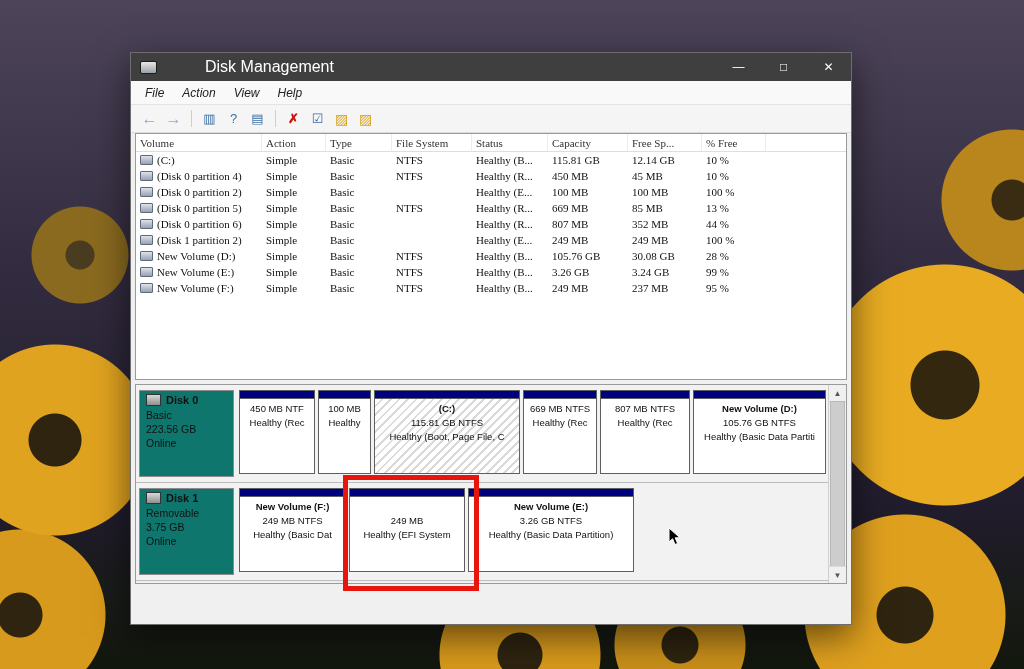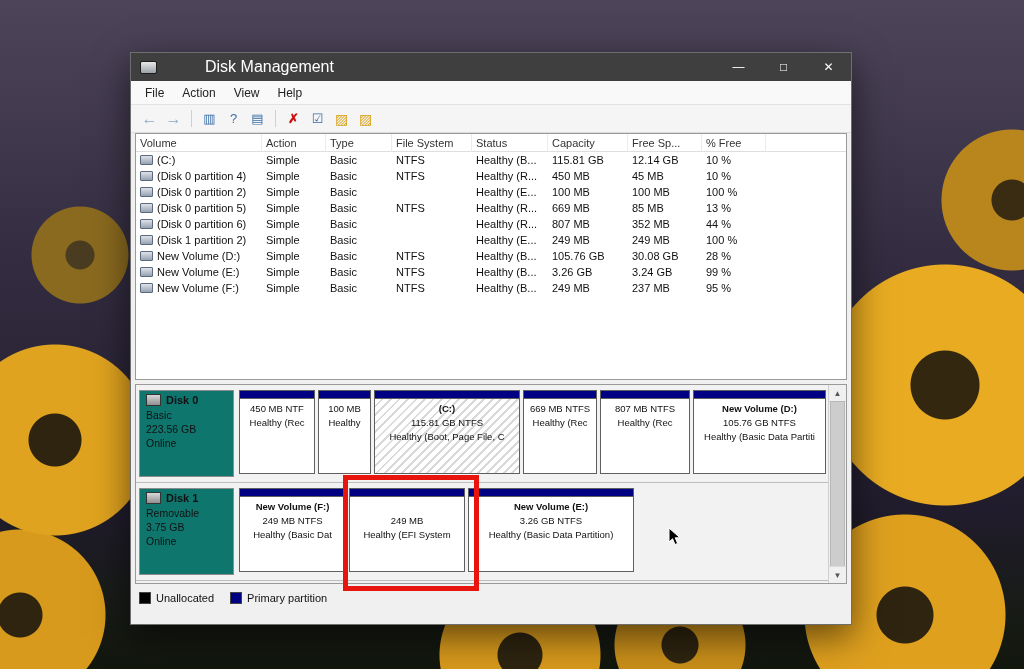--- a/index.html
+++ b/index.html
@@ -27,31 +27,31 @@
     position:absolute;left:130px;top:52px;width:722px;height:573px;
     background:#f0f0f0;border:1px solid #6e6e6e;box-sizing:border-box;
     box-shadow:0 12px 34px rgba(0,0,0,.55);
   }
   .titlebar{position:absolute;left:0;top:0;right:0;height:28px;background:#3f3f3f;display:flex;align-items:center;color:#fff;}
   .title-icon{width:15px;height:11px;margin:0 7px 0 9px;background:linear-gradient(#e8e8e8,#9aa0a8);border:1px solid #1d1d1d;border-radius:2px;}
   .title-text{font-size:16px;margin-left:41px;}
   .tb-controls{margin-left:auto;display:flex;height:100%;}
   .tb-btn{width:45px;height:100%;display:flex;align-items:center;justify-content:center;font-size:12px;color:#fff;}
   .menubar{position:absolute;left:0;top:28px;right:0;height:24px;background:#f9f9f9;border-bottom:1px solid #e3e3e3;display:flex;align-items:center;padding-left:5px;box-sizing:border-box;}
-  .menu-item{padding:10px 9px;font-size:12px;color:#222;}
+  .menu-item{padding:10px 9px;font-size:12px;color:#222;font-style:italic;}
   .toolbar{position:absolute;left:0;top:52px;right:0;height:28px;background:#f5f5f5;border-bottom:1px solid #dcdcdc;display:flex;align-items:center;padding-left:8px;gap:3px;box-sizing:border-box;}
   .ticon{width:21px;height:21px;display:flex;align-items:center;justify-content:center;font-size:13px;}
   .tsep{width:1px;height:17px;background:#cfcfcf;margin:0 4px;}
   .ic-nav{color:#8fa8c8;font-size:16px;}
   .ic-blue{color:#3a6ea5;}
   .ic-red{color:#cc1111;font-weight:bold;}
   .ic-yellow{color:#d8a019;font-size:14px;}
   
   .listview{position:absolute;left:4px;top:80px;width:712px;height:247px;background:#fff;border:1px solid #9a9a9a;box-sizing:border-box;overflow:hidden;}
-  .lv-grid{display:grid;grid-template-columns:126px 64px 66px 80px 76px 80px 74px 64px 1fr;}
+  .lv-grid{display:grid;grid-template-columns:126px 64px 66px 80px 76px 80px 74px 64px 1fr;font-family:Liberation Serif, serif;}
   .hcell{font-size:11px;color:#333;padding:3px 4px 2px;border-right:1px solid #ececec;border-bottom:1px solid #dedede;white-space:nowrap;overflow:hidden;}
   .hcell:last-child{border-right:none;}
   .lv-row{height:16px;}
   .cell{font-size:11px;color:#111;padding:0 4px;white-space:nowrap;overflow:hidden;display:flex;align-items:center;}
   .vol{gap:4px;}
   .volicon{flex:0 0 auto;width:11px;height:8px;background:linear-gradient(#dde3ea,#97a2b2);border:1px solid #5c6a7c;border-radius:1px;}
   
   .diskpane{position:absolute;left:4px;top:331px;width:712px;height:200px;background:#f0f0f0;border:1px solid #9a9a9a;box-sizing:border-box;}
   .disks{position:absolute;left:0;top:0;right:17px;bottom:0;}
   .disk-row{height:98px;border-bottom:1px solid #bdbdbd;display:flex;padding:5px 3px;box-sizing:border-box;background:#f2f2f2;}
@@ -362,30 +362,20 @@
       </div>
     </div>
 
     <div class="scrollbar">
       <div class="sb-btn">▲</div>
       <div class="sb-thumb"></div>
       <div class="sb-btn bottom">▼</div>
     </div>
   </div>
 
-  <div class="legend">
-    <div class="legend-item">
-      <span class="swatch sw-unalloc"></span>
-      <span>Unallocated</span>
-    </div>
-    <div class="legend-item">
-      <span class="swatch sw-primary"></span>
-      <span>Primary partition</span>
-    </div>
-  </div>
 
 </div>
 
 <div class="annotation"></div>
 
 <div class="cursor">
   <svg width="13" height="19" viewBox="0 0 13 19">
     <path d="M1 1 L1 15 L4.6 11.8 L7 17.5 L9.6 16.4 L7.2 10.8 L12 10.8 Z" fill="#000000" stroke="#ffffff" stroke-width="1"></path>
   </svg>
 </div>

